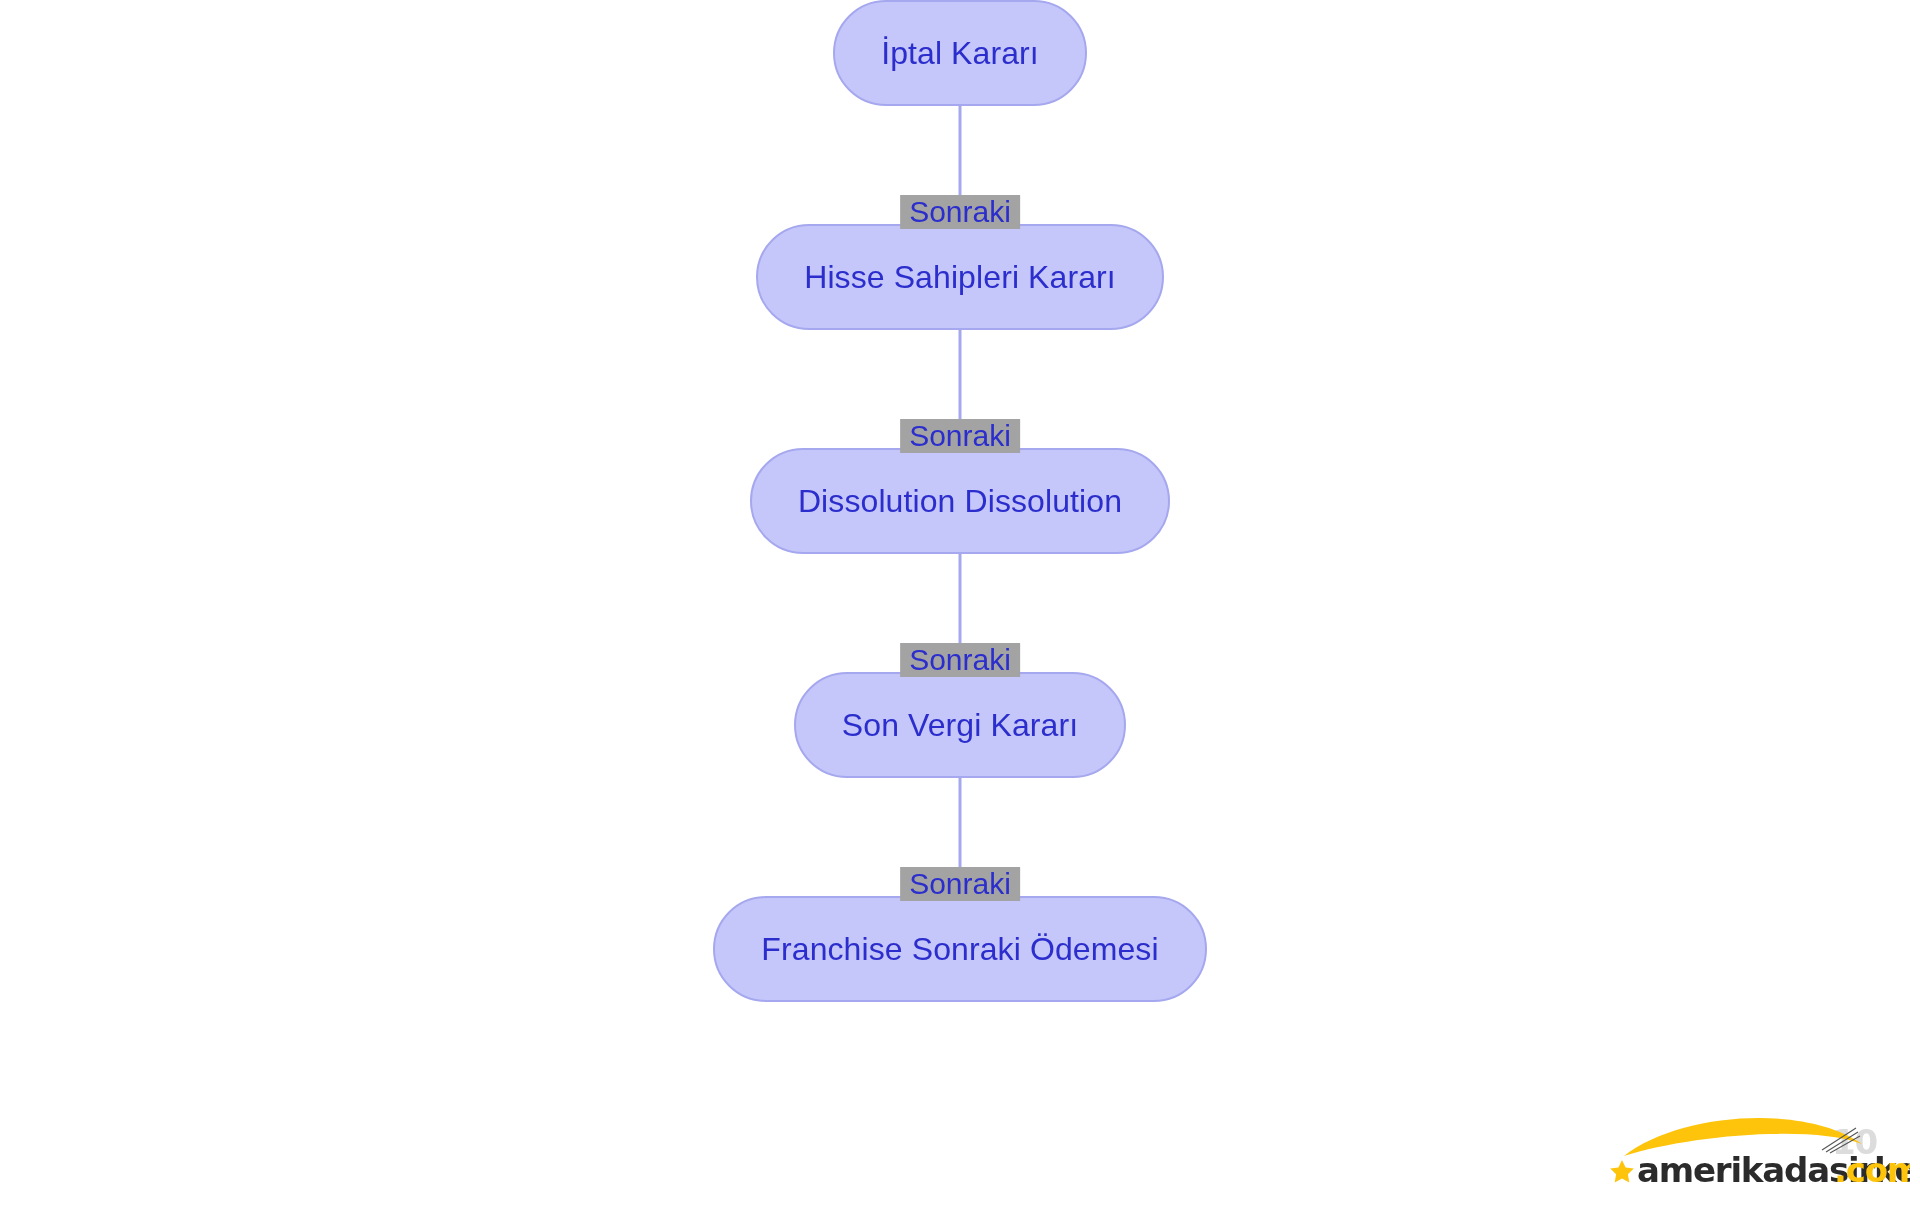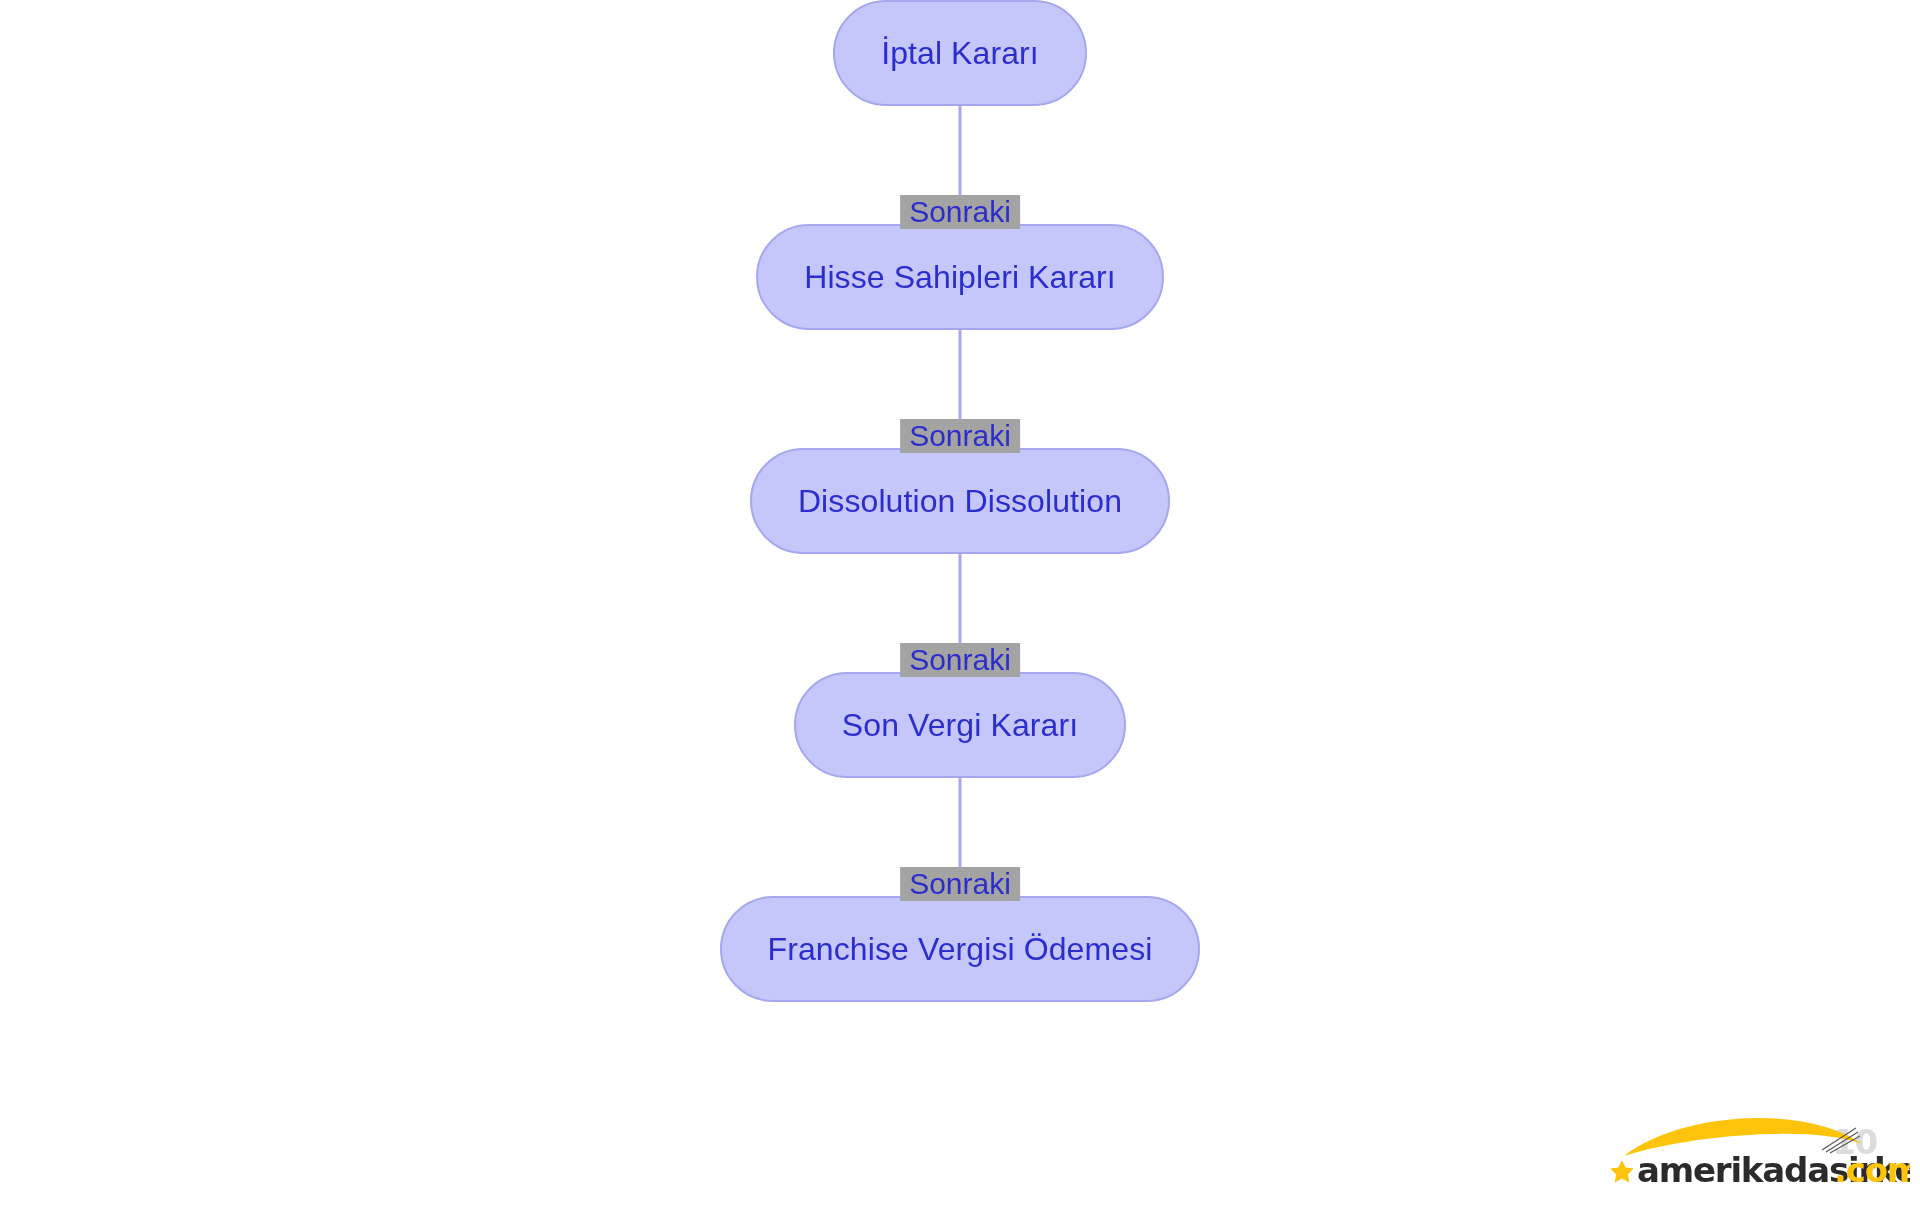--- a/index.html
+++ b/index.html
@@ -151,21 +151,21 @@
     <span class="node-label">Son Vergi Kararı</span>
   </div>
 
   <div class="edge">
     <div class="edge-line"></div>
     <div class="edge-arrow"></div>
     <span class="edge-label">Sonraki</span>
   </div>
 
   <div class="node">
-    <span class="node-label">Franchise Vergisi Ödemesi</span>
+    <span class="node-label">Franchise Sonraki Ödemesi</span>
   </div>
 
 </div>
 
 <div id="brand-logo">
   <svg viewBox="0 0 300 95" xmlns="http://www.w3.org/2000/svg">
 
     <text x="222" y="60" class="logo-word" font-size="48" fill="#dcdcdc">10</text>
 
     <path d="M 14 62 C 70 18 196 10 252 50 C 200 30 76 42 14 62 Z" fill="#fdc40b"></path>

